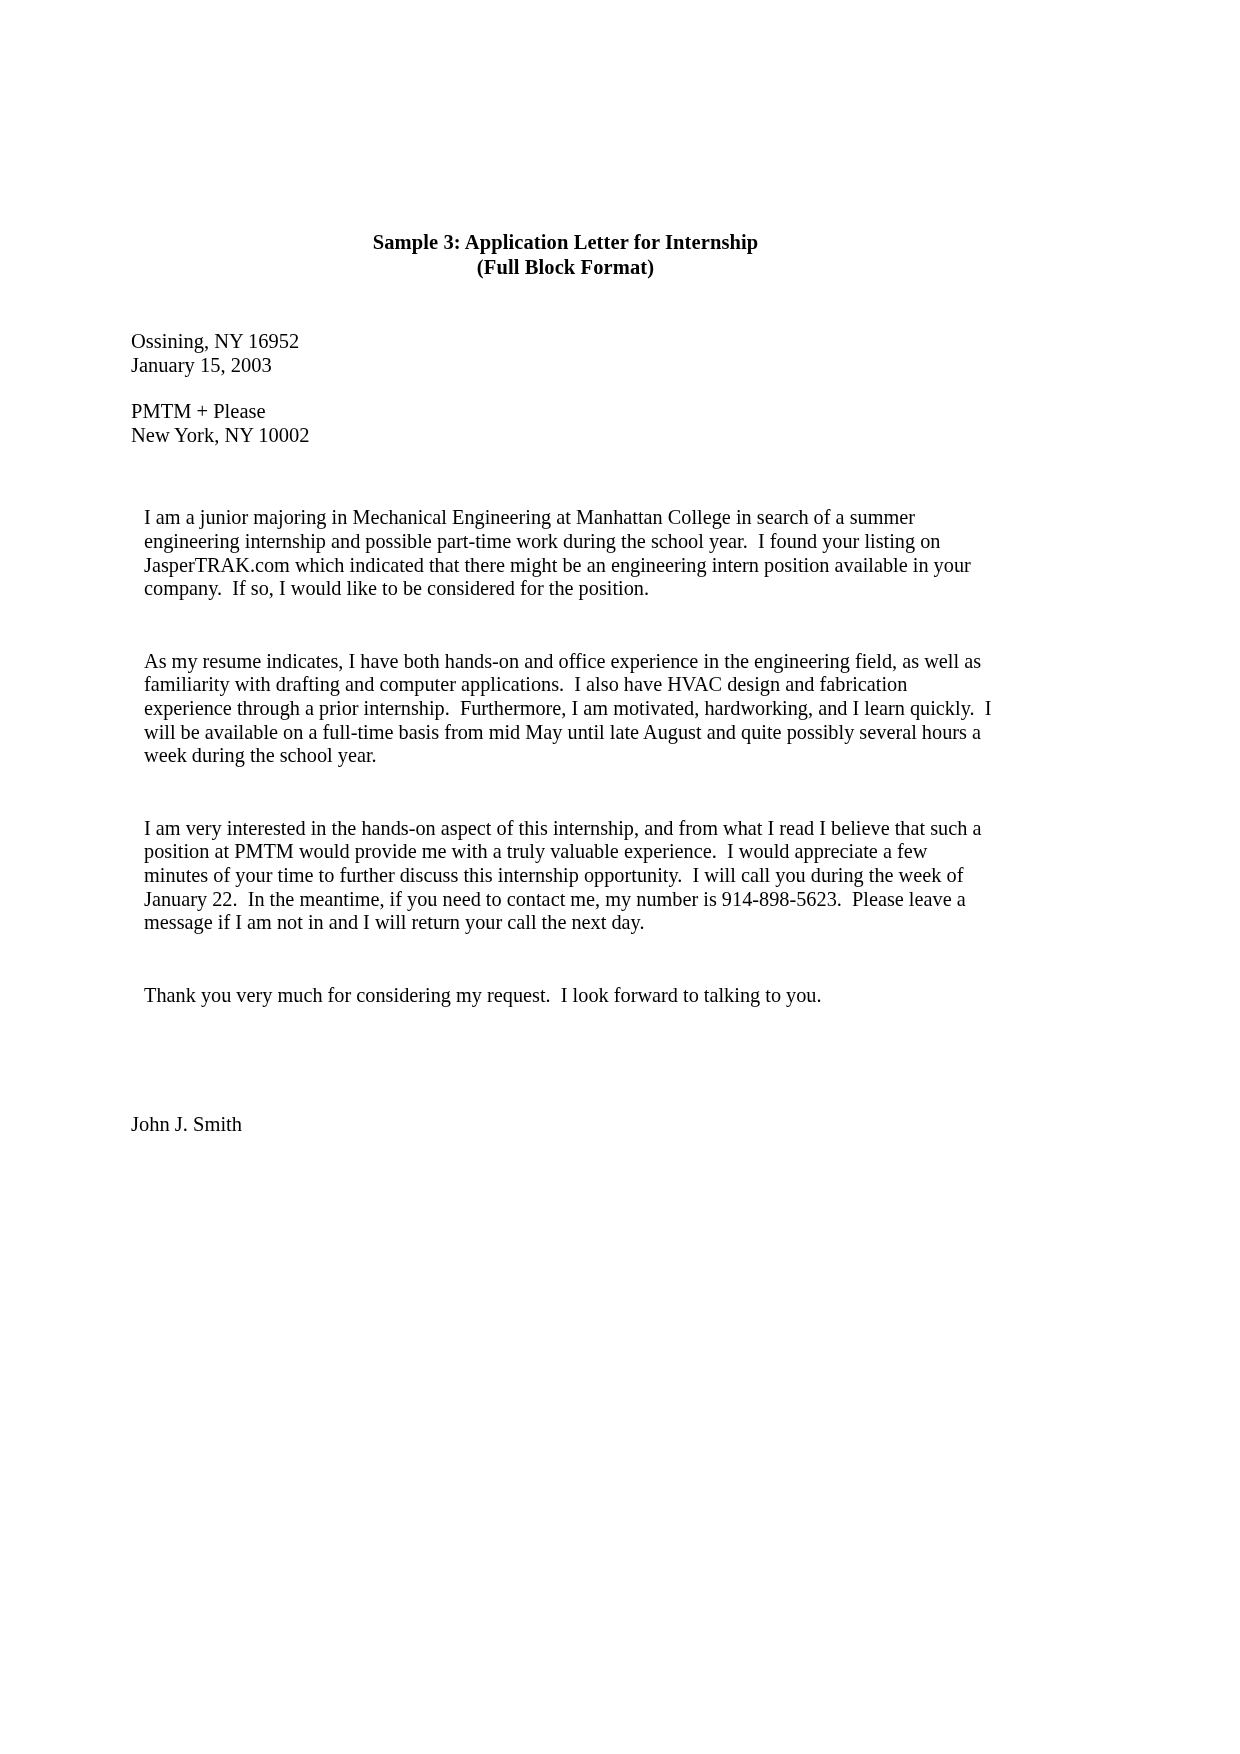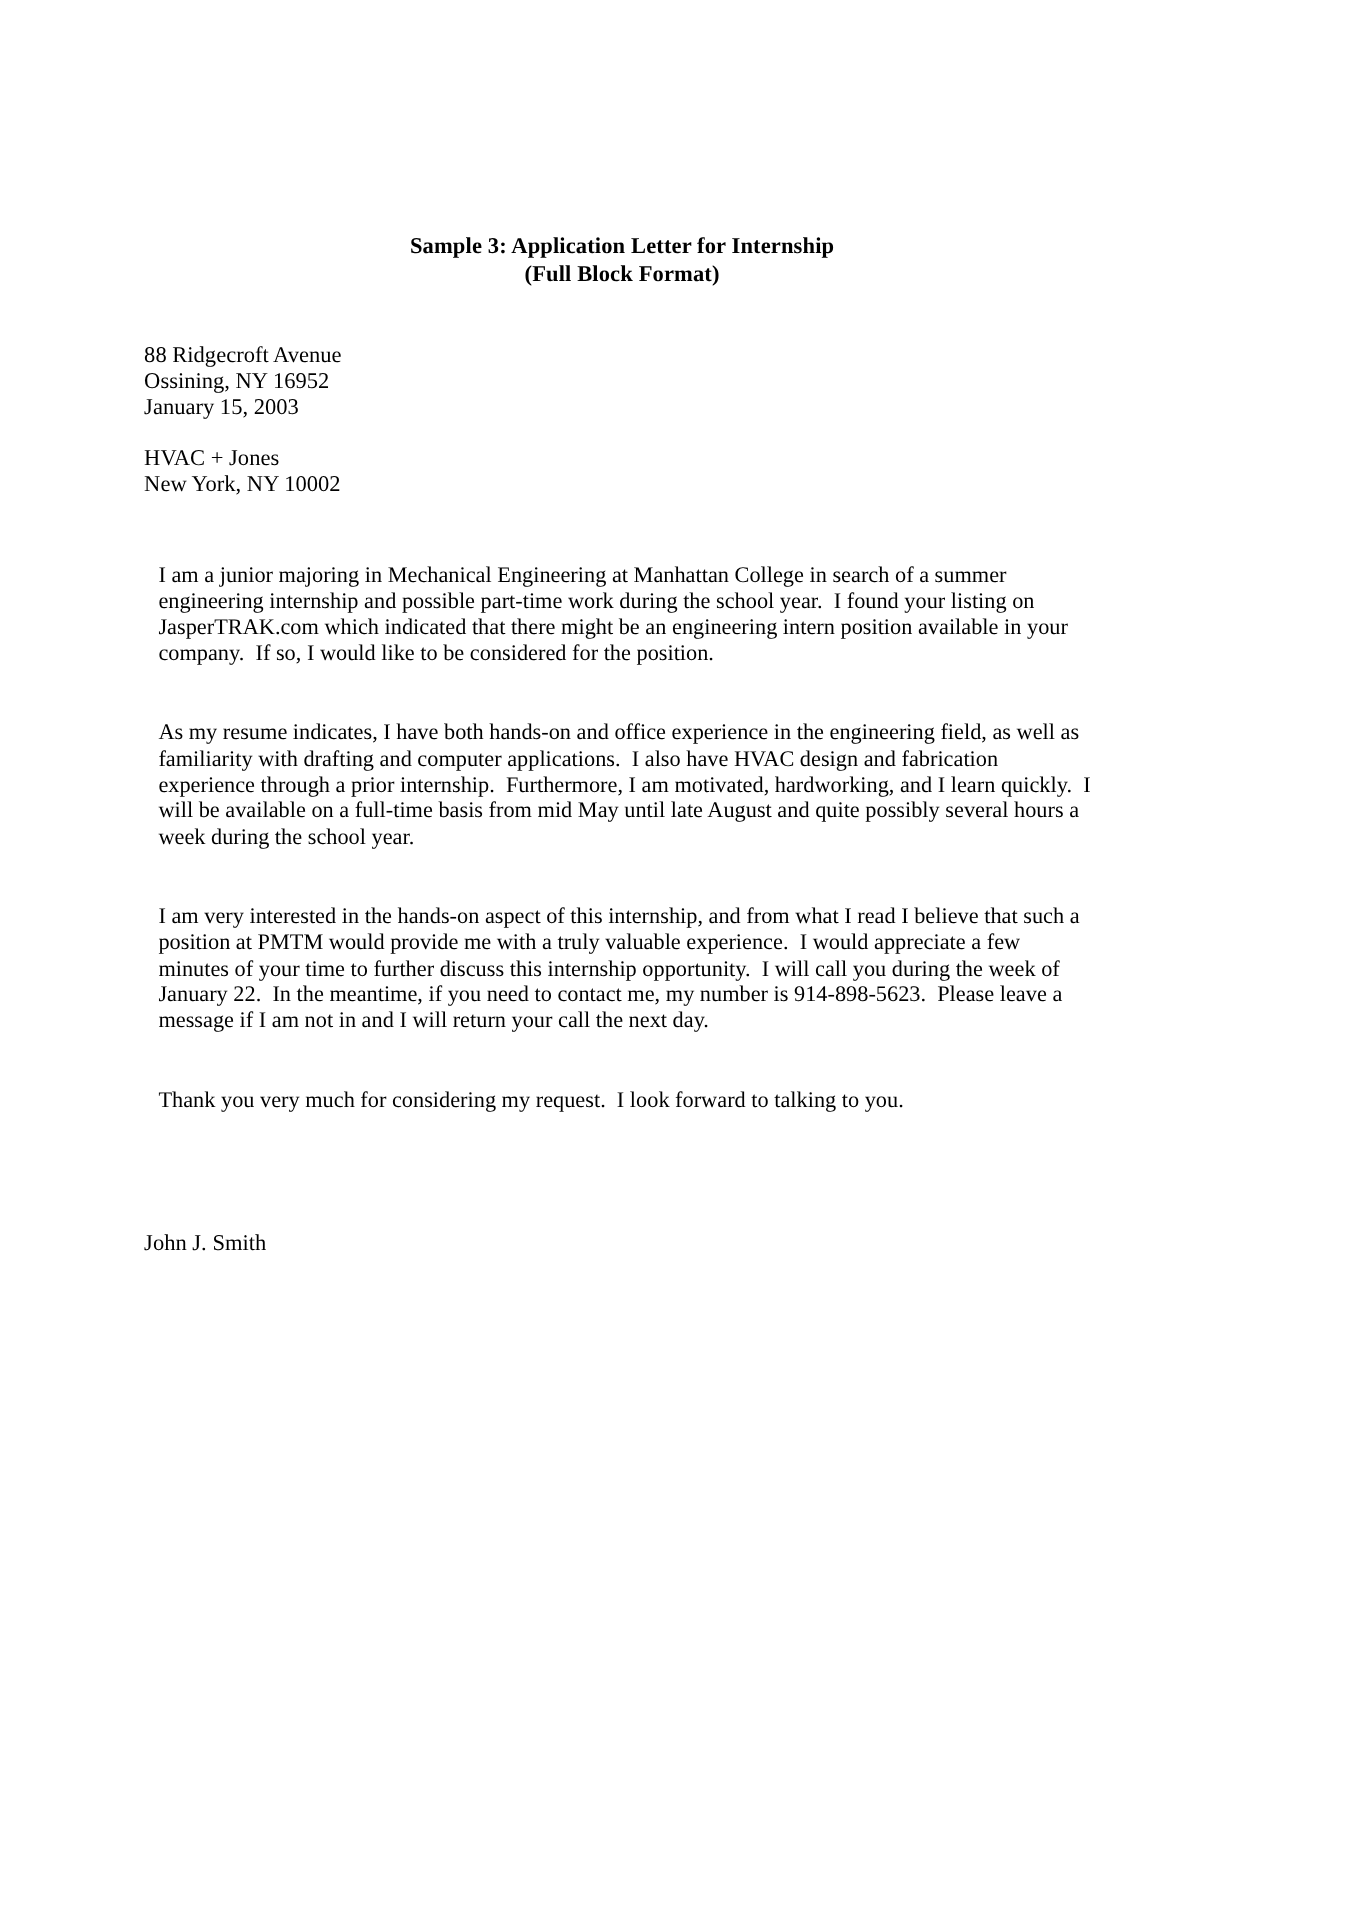--- a/index.html
+++ b/index.html
@@ -18,21 +18,21 @@
     position: relative;
     width: 1240px;
     height: 1754px;
     background: #ffffff;
     box-sizing: border-box;
   }
   
   .letter {
     position: absolute;
     left: 131px;
-    top: 212px;
+    top: 230px;
     width: 875px;
   }
   .title-block {
     text-align: center;
     font-weight: bold;
     font-size: 20.5px;
     line-height: 25px;
     letter-spacing: 0.1px;
     margin: 0 0 0 0;
     padding-right: 6px;
@@ -75,29 +75,28 @@
   <div class="letter">
 
     <div class="title-block">
       <span class="title-line">Sample 3: Application Letter for Internship</span>
       <span class="title-line">(Full Block Format)</span>
     </div>
 
     <div class="spacer-after-title"></div>
 
     <div class="block">
-      <span class="line">88 Ridgecroft Avenue</span>
       <span class="line">Ossining, NY 16952</span>
       <span class="line">January 15, 2003</span>
     </div>
 
     <div class="gap-sm"></div>
 
     <div class="block">
-      <span class="line">HVAC + Jones</span>
+      <span class="line">PMTM + Please</span>
       <span class="line">New York, NY 10002</span>
     </div>
 
     <div class="gap-md"></div>
 
 
     <div class="para-gap"></div>
     <p class="para">I am a junior majoring in Mechanical Engineering at Manhattan College in search of a summer engineering internship and possible part-time work during the school year.  I found your listing on JasperTRAK.com which indicated that there might be an engineering intern position available in your company.  If so, I would like to be considered for the position.</p>
 
     <div class="para-gap"></div>

